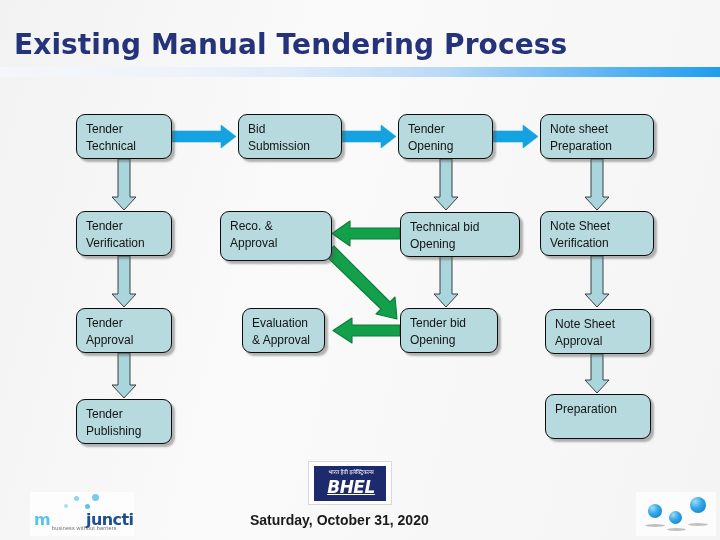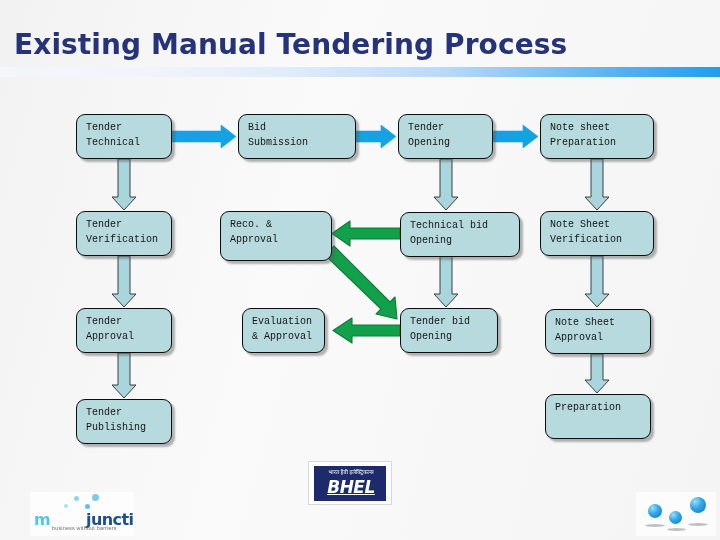--- a/index.html
+++ b/index.html
@@ -47,22 +47,22 @@
 
   
   .node {
     position: absolute;
     box-sizing: border-box;
     background: #b6dade;
     border: 1px solid #0d0d0d;
     border-radius: 9px;
     box-shadow: 3px 3px 2px rgba(90,90,90,0.45);
     color: #141414;
-    font-size: 10px;
-    font-family: Liberation Mono, monospace;
+    font-size: 12px;
+    font-family: Liberation Sans, sans-serif;
     line-height: 1.45;
     padding: 6px 0 0 9px;
     z-index: 6;
   }
   .node span { display: block; white-space: nowrap; }
 
   
   #arrow-layer {
     position: absolute;
     left: 0; top: 0;
@@ -229,21 +229,21 @@
     <g>
       <polygon points="400,325 352,325 352,318 333,330.5 352,343 352,336 400,336" fill="#12a04a" stroke="#0d7c38" stroke-width="1.1" stroke-linejoin="round"></polygon>
     </g>
   </svg>
 
   <div id="nodes-host">
       <div class="node" style="left: 76px; top: 114px; width: 96px; height: 45px;">
         <span>Tender</span>
         <span>Technical</span>
       </div>
-      <div class="node" style="left: 238px; top: 114px; width: 118px; height: 45px;">
+      <div class="node" style="left: 238px; top: 114px; width: 104px; height: 45px;">
         <span>Bid</span>
         <span>Submission</span>
       </div>
       <div class="node" style="left: 398px; top: 114px; width: 95px; height: 45px;">
         <span>Tender</span>
         <span>Opening</span>
       </div>
       <div class="node" style="left: 540px; top: 114px; width: 114px; height: 45px;">
         <span>Note sheet</span>
         <span>Preparation</span>
@@ -282,20 +282,21 @@
       </div>
       <div class="node" style="left: 76px; top: 399px; width: 96px; height: 45px;">
         <span>Tender</span>
         <span>Publishing</span>
       </div>
       <div class="node" style="left: 545px; top: 394px; width: 106px; height: 45px;">
         <span>Preparation</span>
       </div>
     </div>
 
+  <div id="footer-date">Saturday, October 31, 2020</div>
 
   <div id="mjunction-logo">
     <div class="mj-dot" style="left:44px; top:4px; width:5px; height:5px; background:#8fd5ef;"></div>
     <div class="mj-dot" style="left:62px; top:2px; width:7px; height:7px; background:#79cbec;"></div>
     <div class="mj-dot" style="left:34px; top:12px; width:4px; height:4px; background:#a9e0f4;"></div>
     <div class="mj-dot" style="left:55px; top:12px; width:5px; height:5px; background:#62c1e8;"></div>
     <div id="mj-word"><span class="m">m</span><span class="j">junction</span></div>
     <div id="mj-tag">business without barriers</div>
   </div>
 

